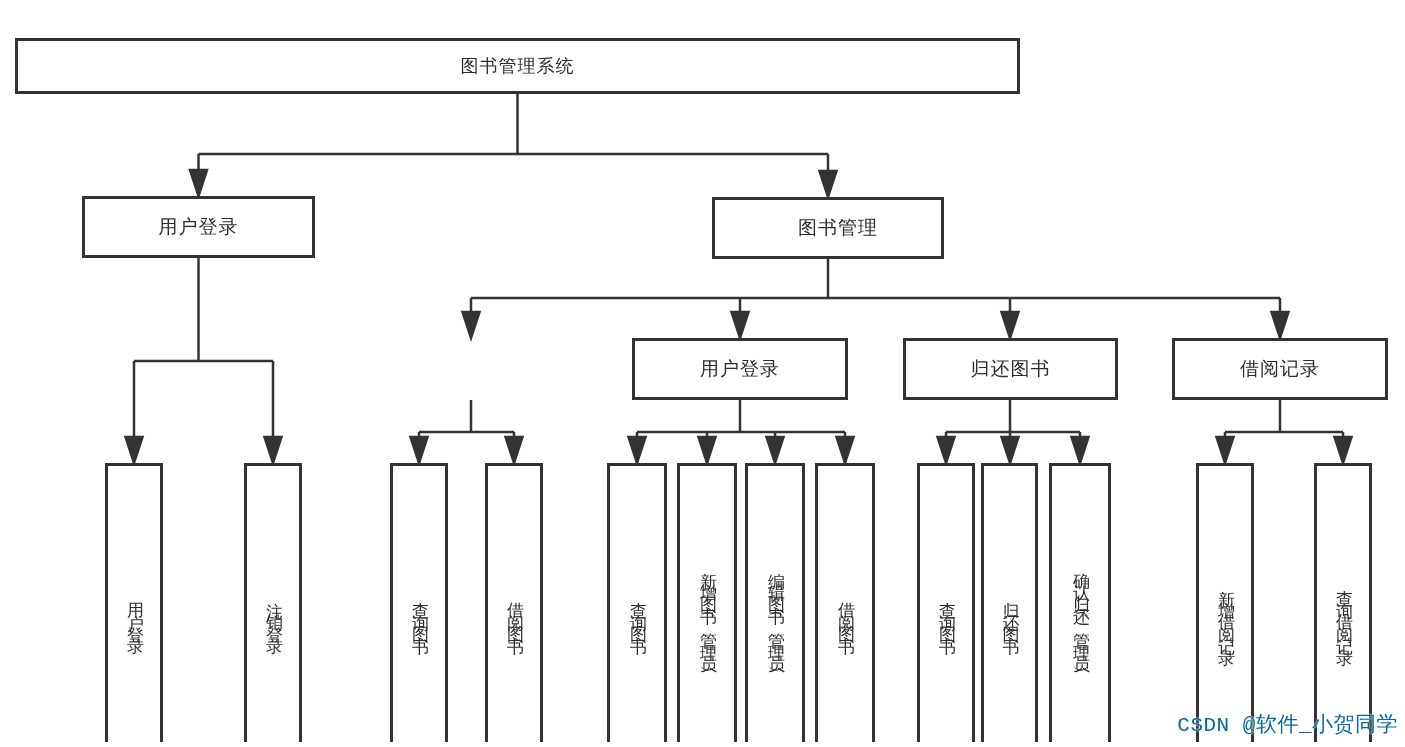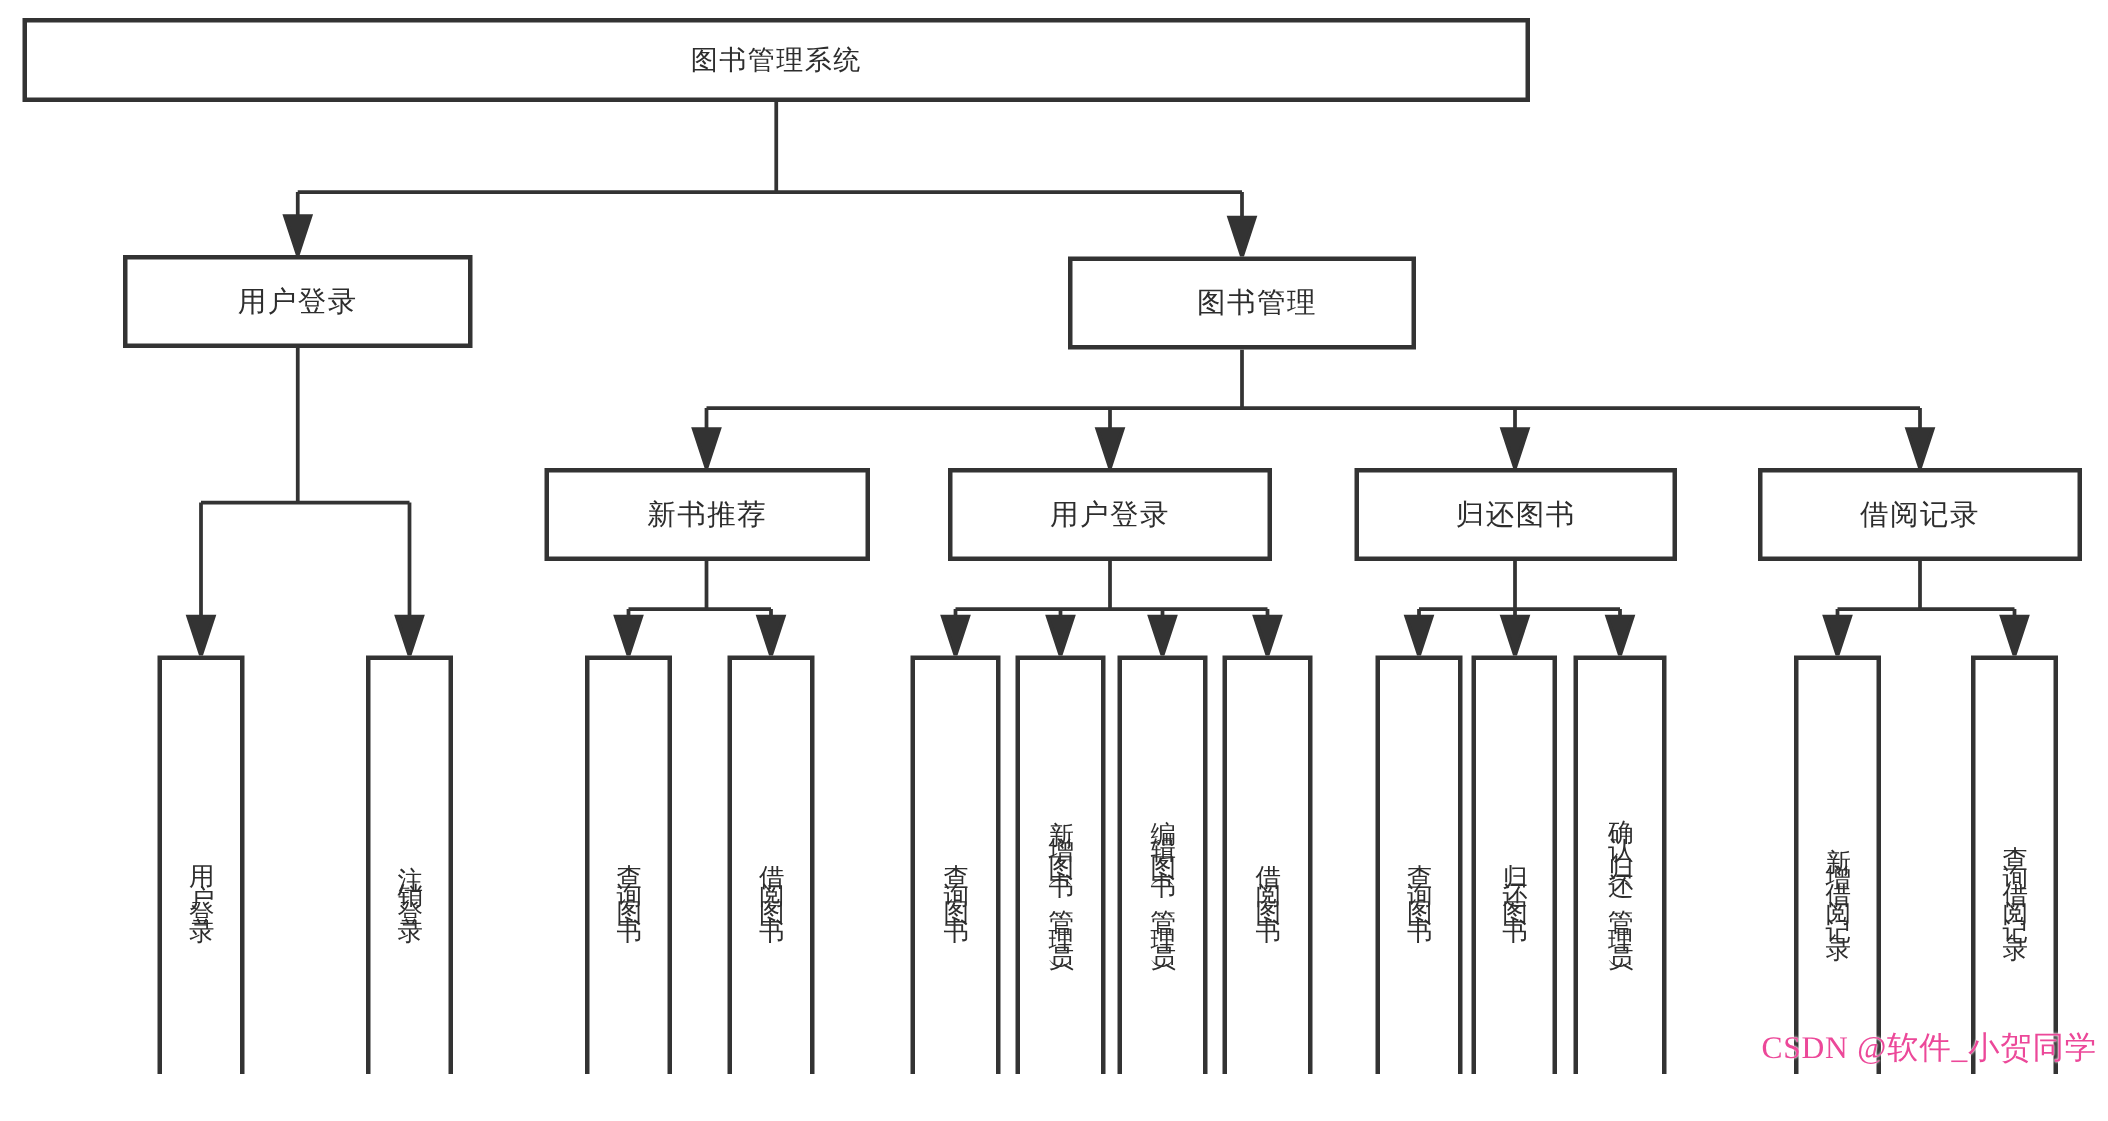--- a/index.html
+++ b/index.html
@@ -1,33 +1,33 @@
 <!DOCTYPE html>
 <html><head>
 <meta charset="utf-8">
 <style>
   html,body{margin:0;padding:0;background:#fff;}
   .canvas{
     position:relative;width:1405px;height:716px;background:#ffffff;
-    font-family:Liberation Serif, serif;overflow:hidden;
+    font-family:Liberation Mono, monospace;overflow:hidden;margin-top:26px;
   }
   .lines{position:absolute;left:0;top:0;z-index:1;}
   .box{
     position:absolute;box-sizing:border-box;border:3px solid #333333;background:#ffffff;
     display:flex;align-items:center;justify-content:center;color:#2d2d2d;z-index:2;
   }
   .hbox{font-size:19px;letter-spacing:1px;}
   .rootbox{font-size:18px;}
   .vbox span{
     writing-mode:vertical-rl;text-orientation:mixed;
     font-size:17px;line-height:1.05;letter-spacing:12px;color:#2d2d2d;
   }
   .watermark{
     position:absolute;right:7px;bottom:4px;z-index:6;
-    font-size:21px;color:#ec4899;letter-spacing:0.5px;
+    font-size:21px;color:#0369a1;letter-spacing:0.5px;
     text-shadow:0 0 2px #ffffff,0 0 1px #ffffff;
   }
 </style>
 </head>
 <body>
 
 <div class="canvas">
 
   <svg class="lines" width="1405" height="747" viewBox="0 0 1405 747">
     <g stroke="#333333" stroke-width="2.5" fill="#333333">
@@ -111,23 +111,20 @@
     <span>图书管理系统</span>
   </div>
 
   <div class="box hbox" style="left:82px;top:170px;width:233px;height:62px;">
     <span>用户登录</span>
   </div>
   <div class="box hbox" style="left:712px;top:171px;width:232px;height:62px;padding-left:20px;">
     <span>图书管理</span>
   </div>
 
-  <div class="box hbox" style="left:363px;top:312px;width:217px;height:62px;">
-    <span>新书推荐</span>
-  </div>
   <div class="box hbox" style="left:632px;top:312px;width:216px;height:62px;">
     <span>用户登录</span>
   </div>
   <div class="box hbox" style="left:903px;top:312px;width:215px;height:62px;">
     <span>归还图书</span>
   </div>
   <div class="box hbox" style="left:1172px;top:312px;width:216px;height:62px;">
     <span>借阅记录</span>
   </div>
 

